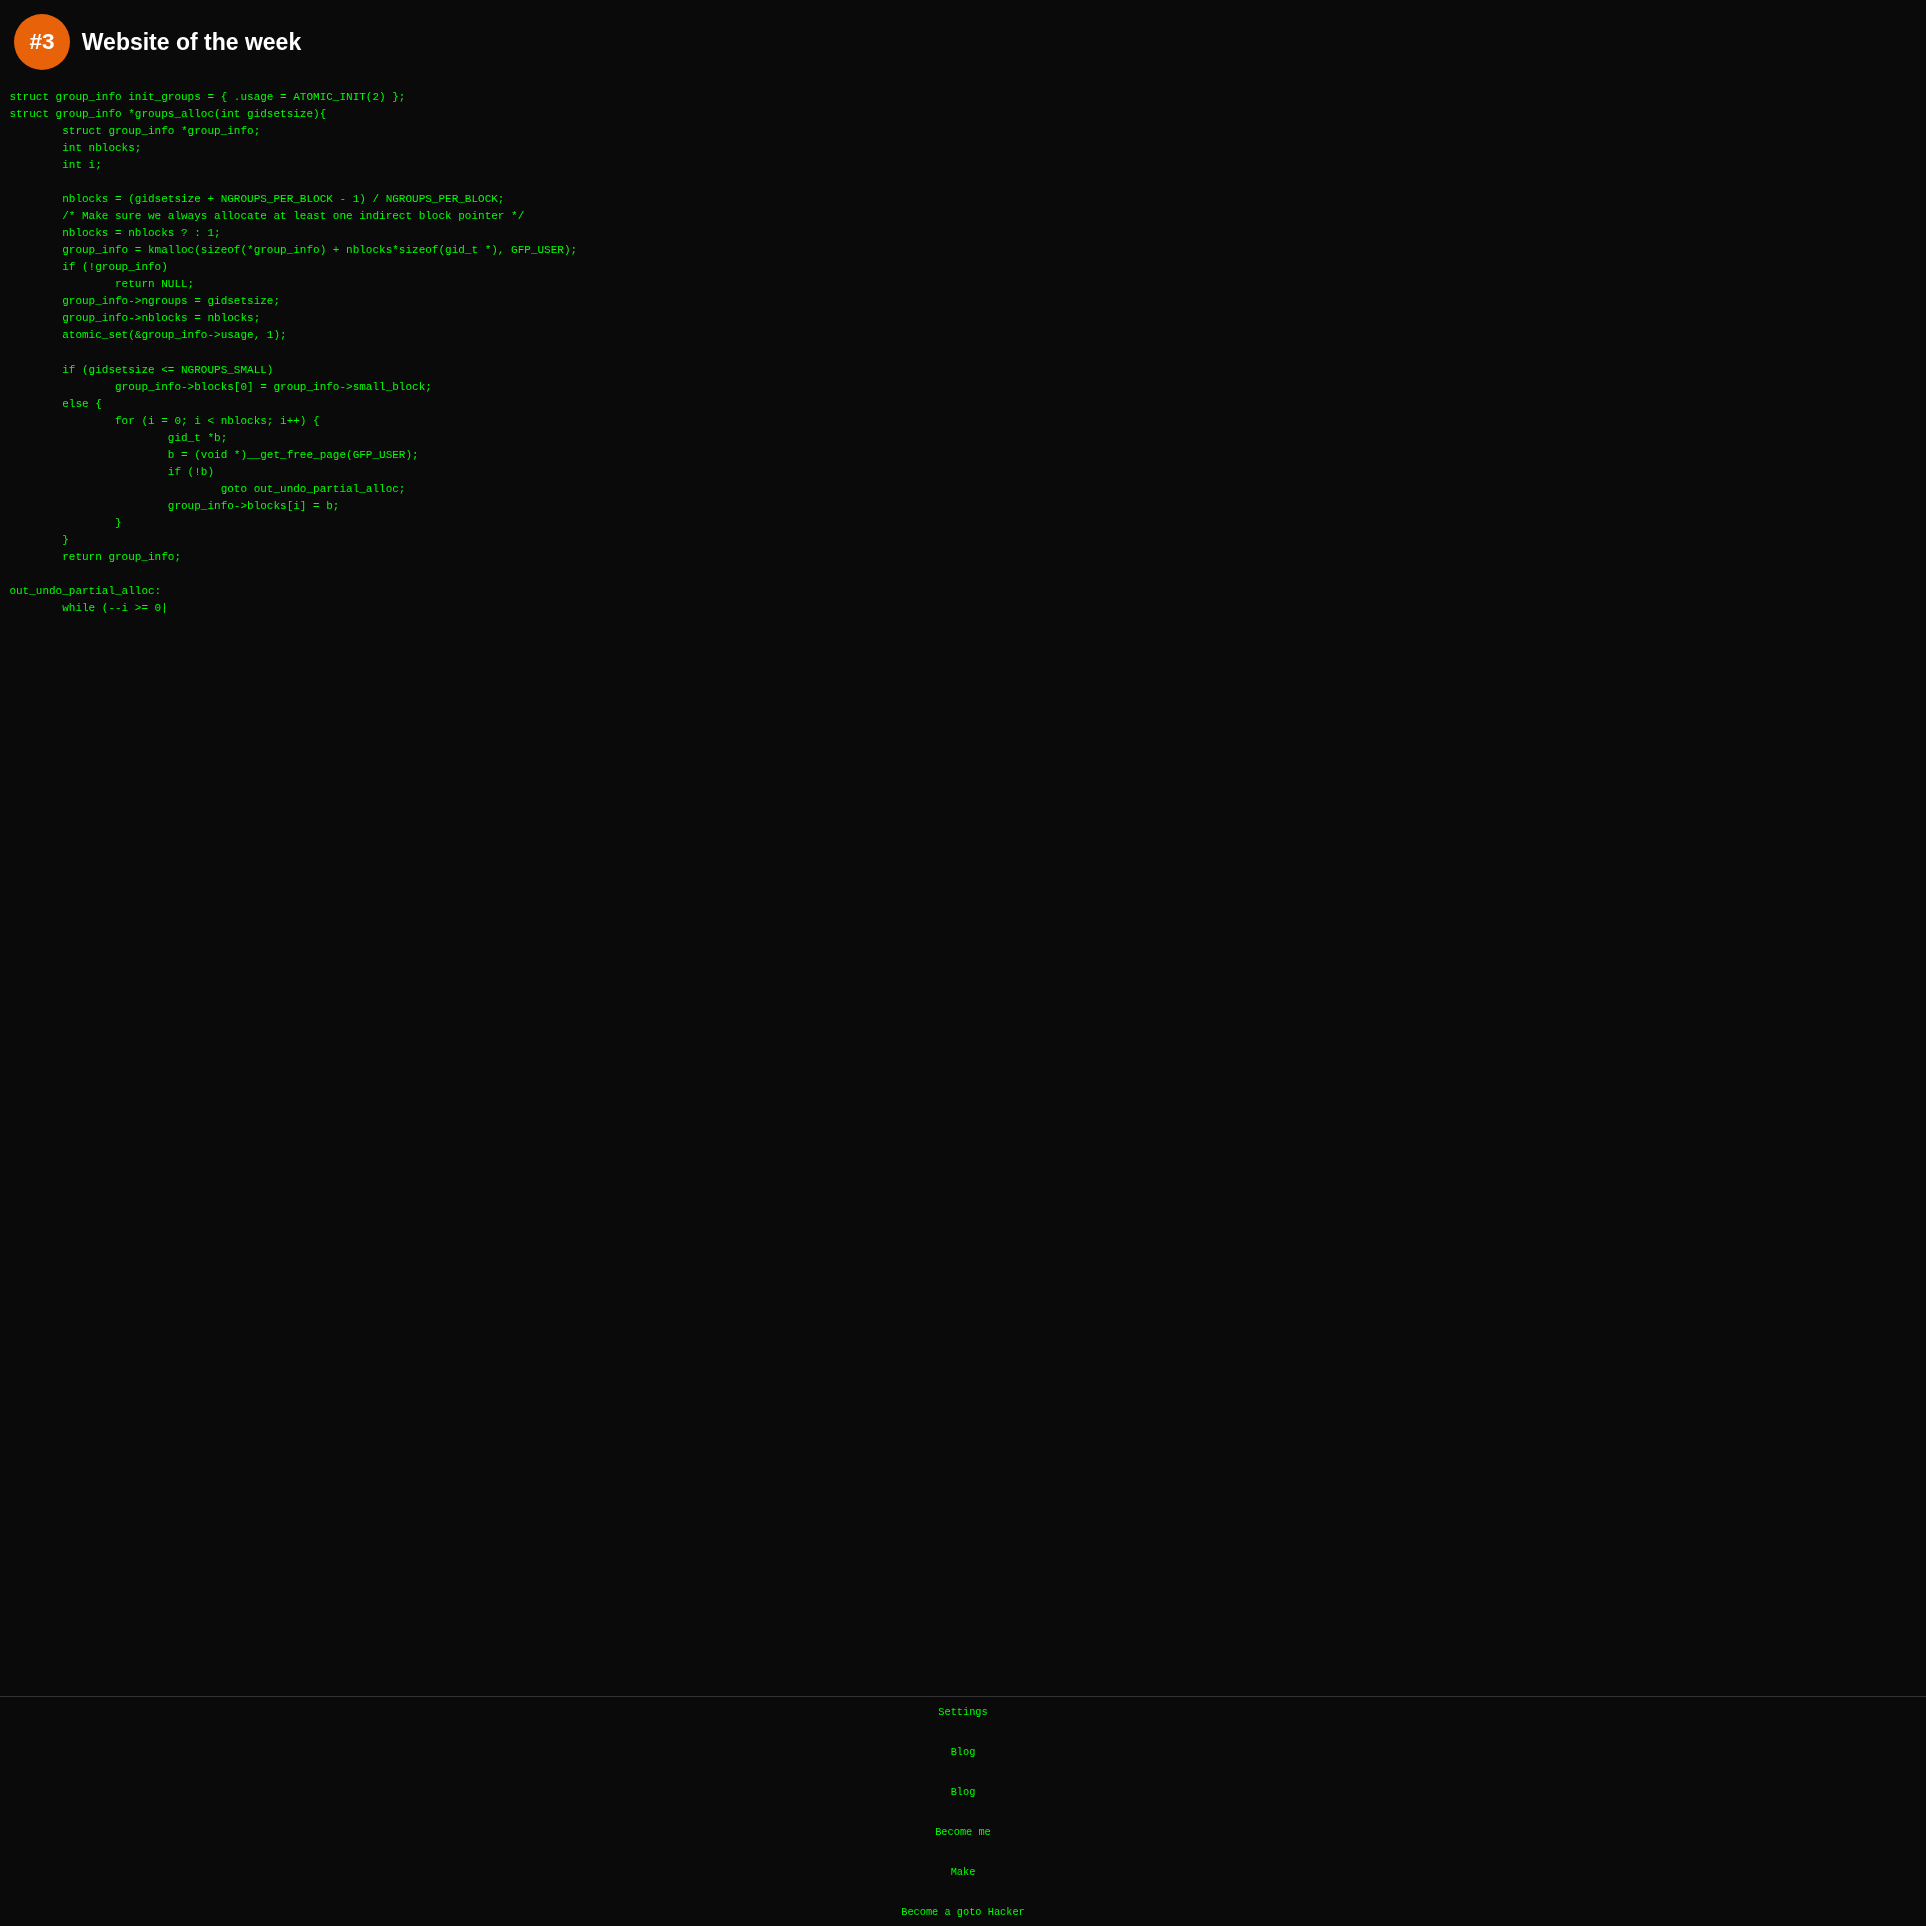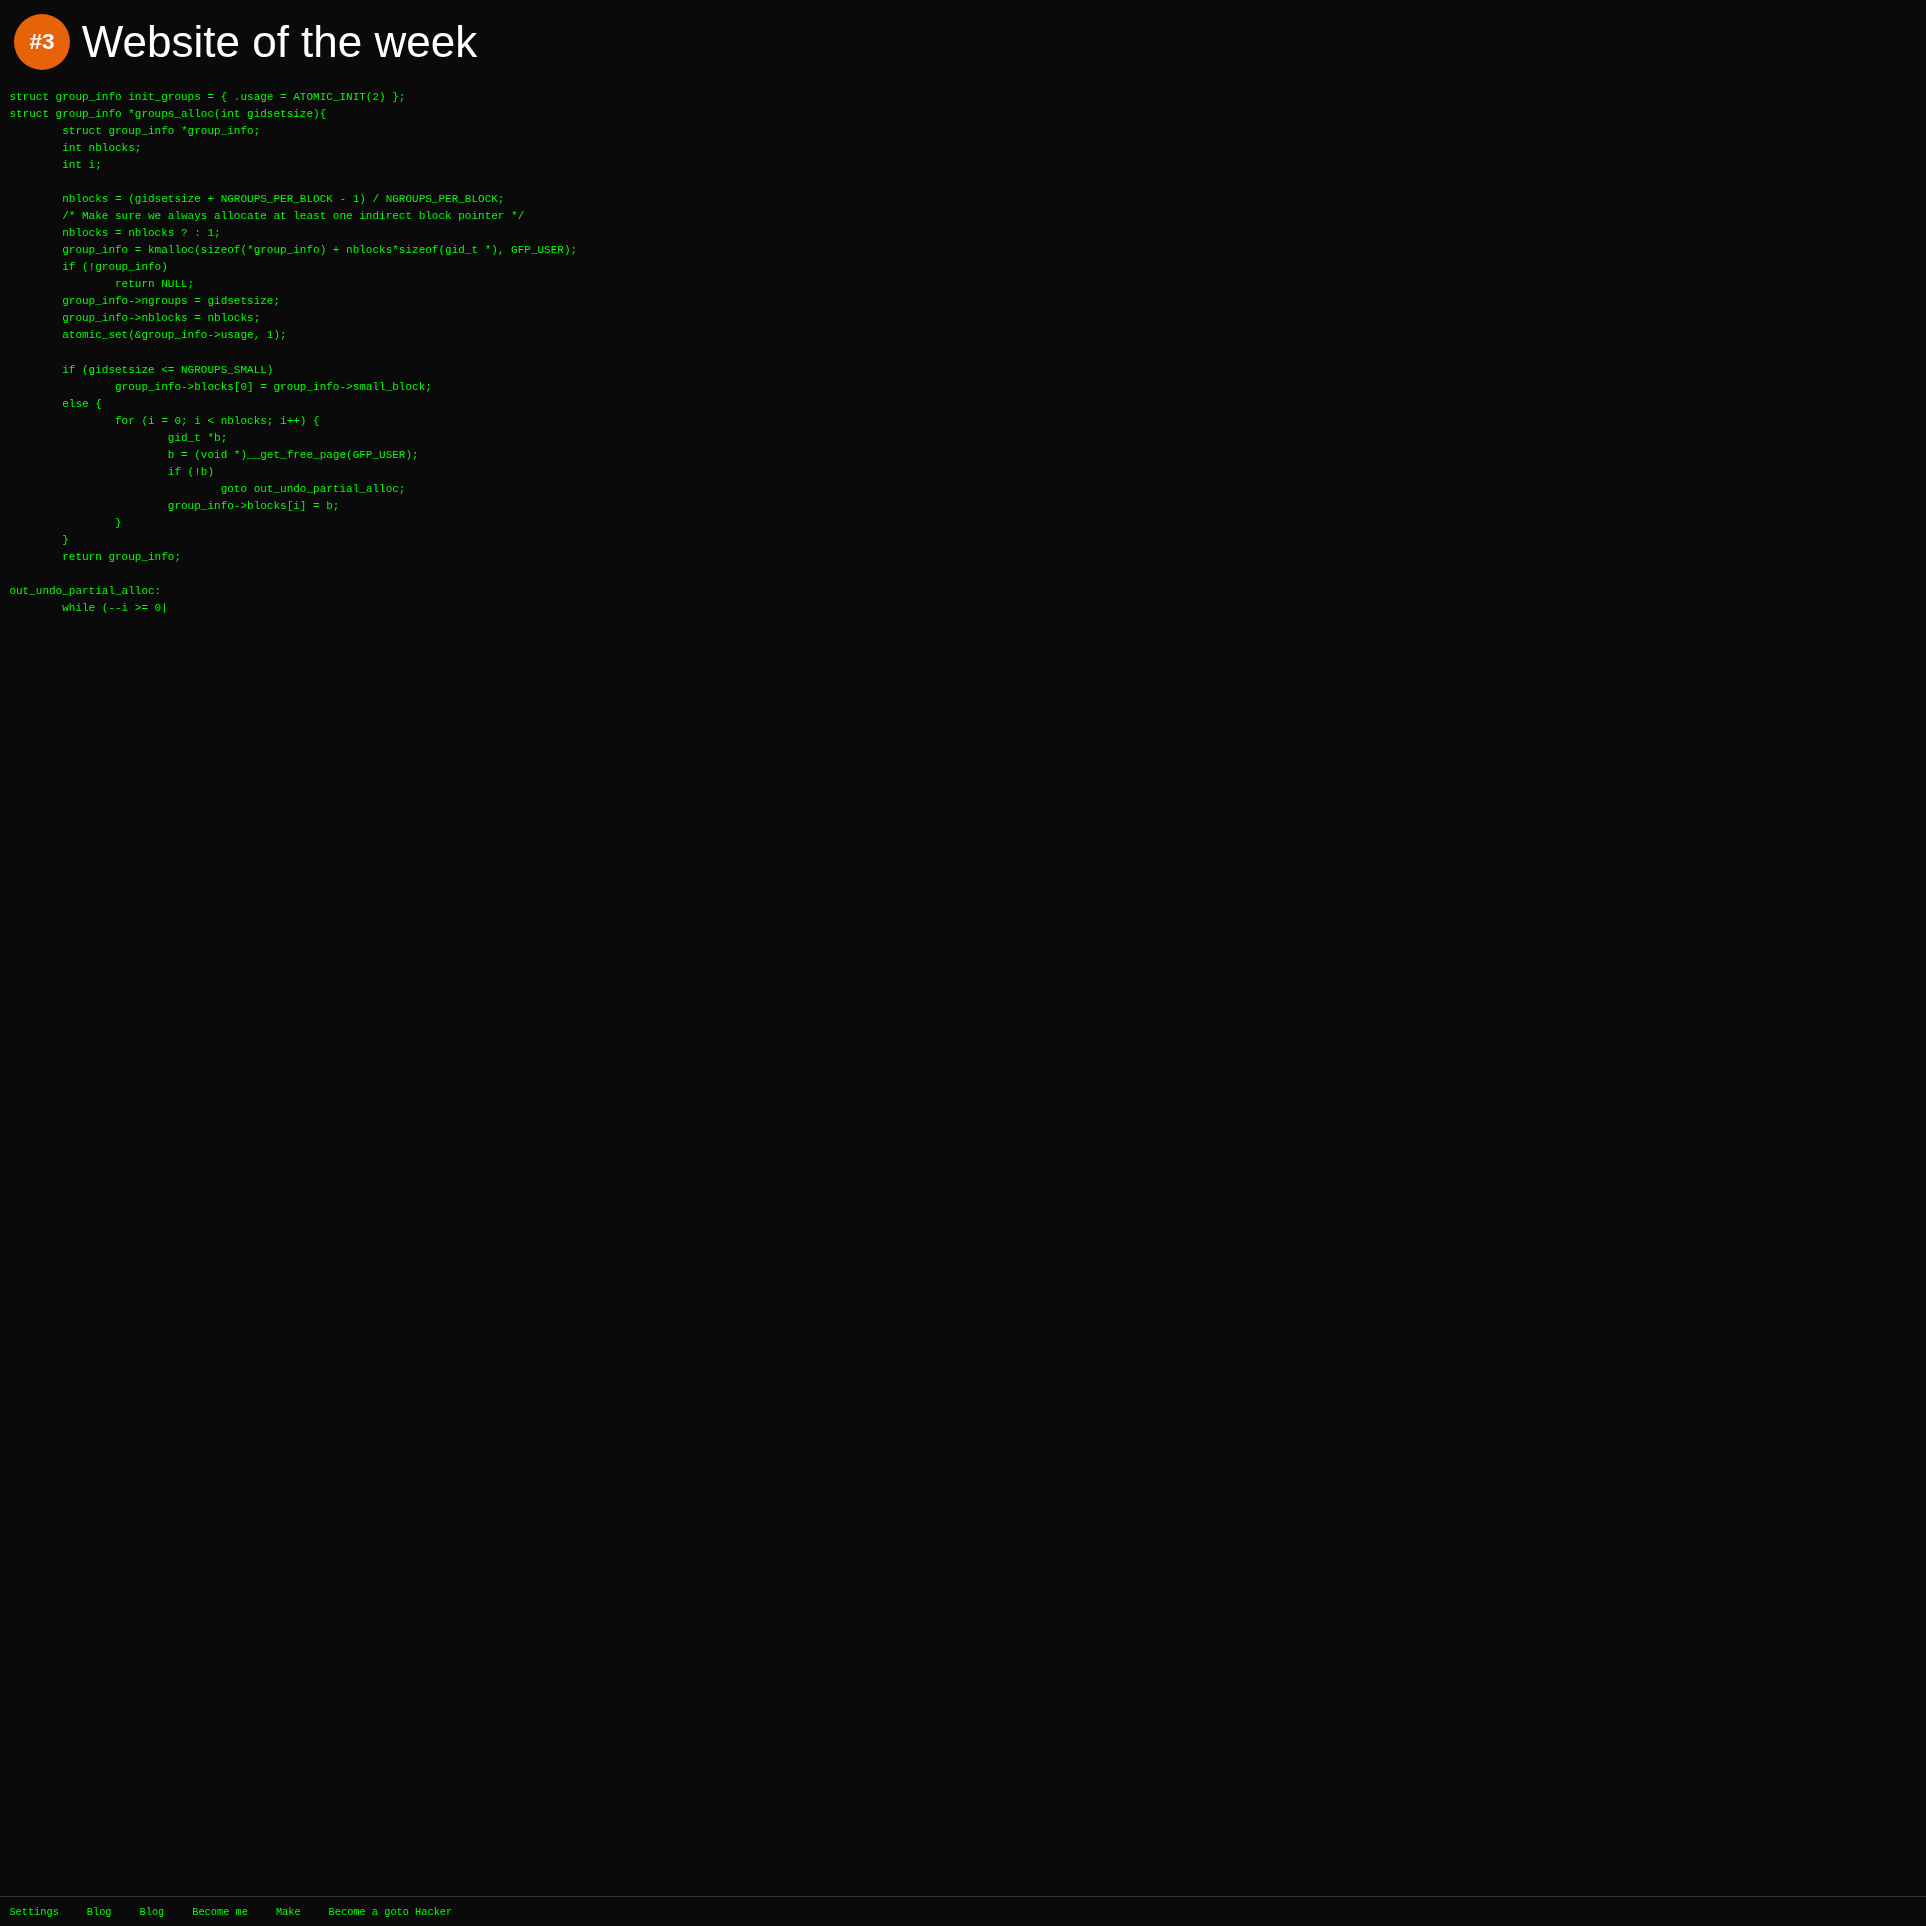--- a/index.html
+++ b/index.html
@@ -37,22 +37,22 @@
 
     .badge-text {
       color: #ffffff;
       font-size: 22.6px;
       font-weight: 900;
       font-family: Arial, sans-serif;
     }
 
     .site-title {
       color: #ffffff;
-      font-size: 44px;
-      font-weight: 400;
+      font-size: 23px;
+      font-weight: 700;
       font-family: Arial, sans-serif;
       line-height: 1;
     }
 
     .code-area {
       flex: 1;
       padding: 9.4px 9.4px 9.4px 9.4px;
       font-size: 11px;
       line-height: 1.55;
       color: #00ff00;
@@ -60,20 +60,21 @@
       font-family: 'Courier New', Courier, monospace;
       overflow-x: auto;
     }
 
     .footer {
       border-top: 0.5px solid #333333;
       padding: 8.5px 9.4px;
       display: flex;
       align-items: center;
       gap: 28px;
+      flex-direction: column;
     }
 
     .footer-link {
       color: #00ff00;
       text-decoration: none;
       font-size: 10.3px;
       font-family: 'Courier New', Courier, monospace;
       cursor: pointer;
     }
   </style>

